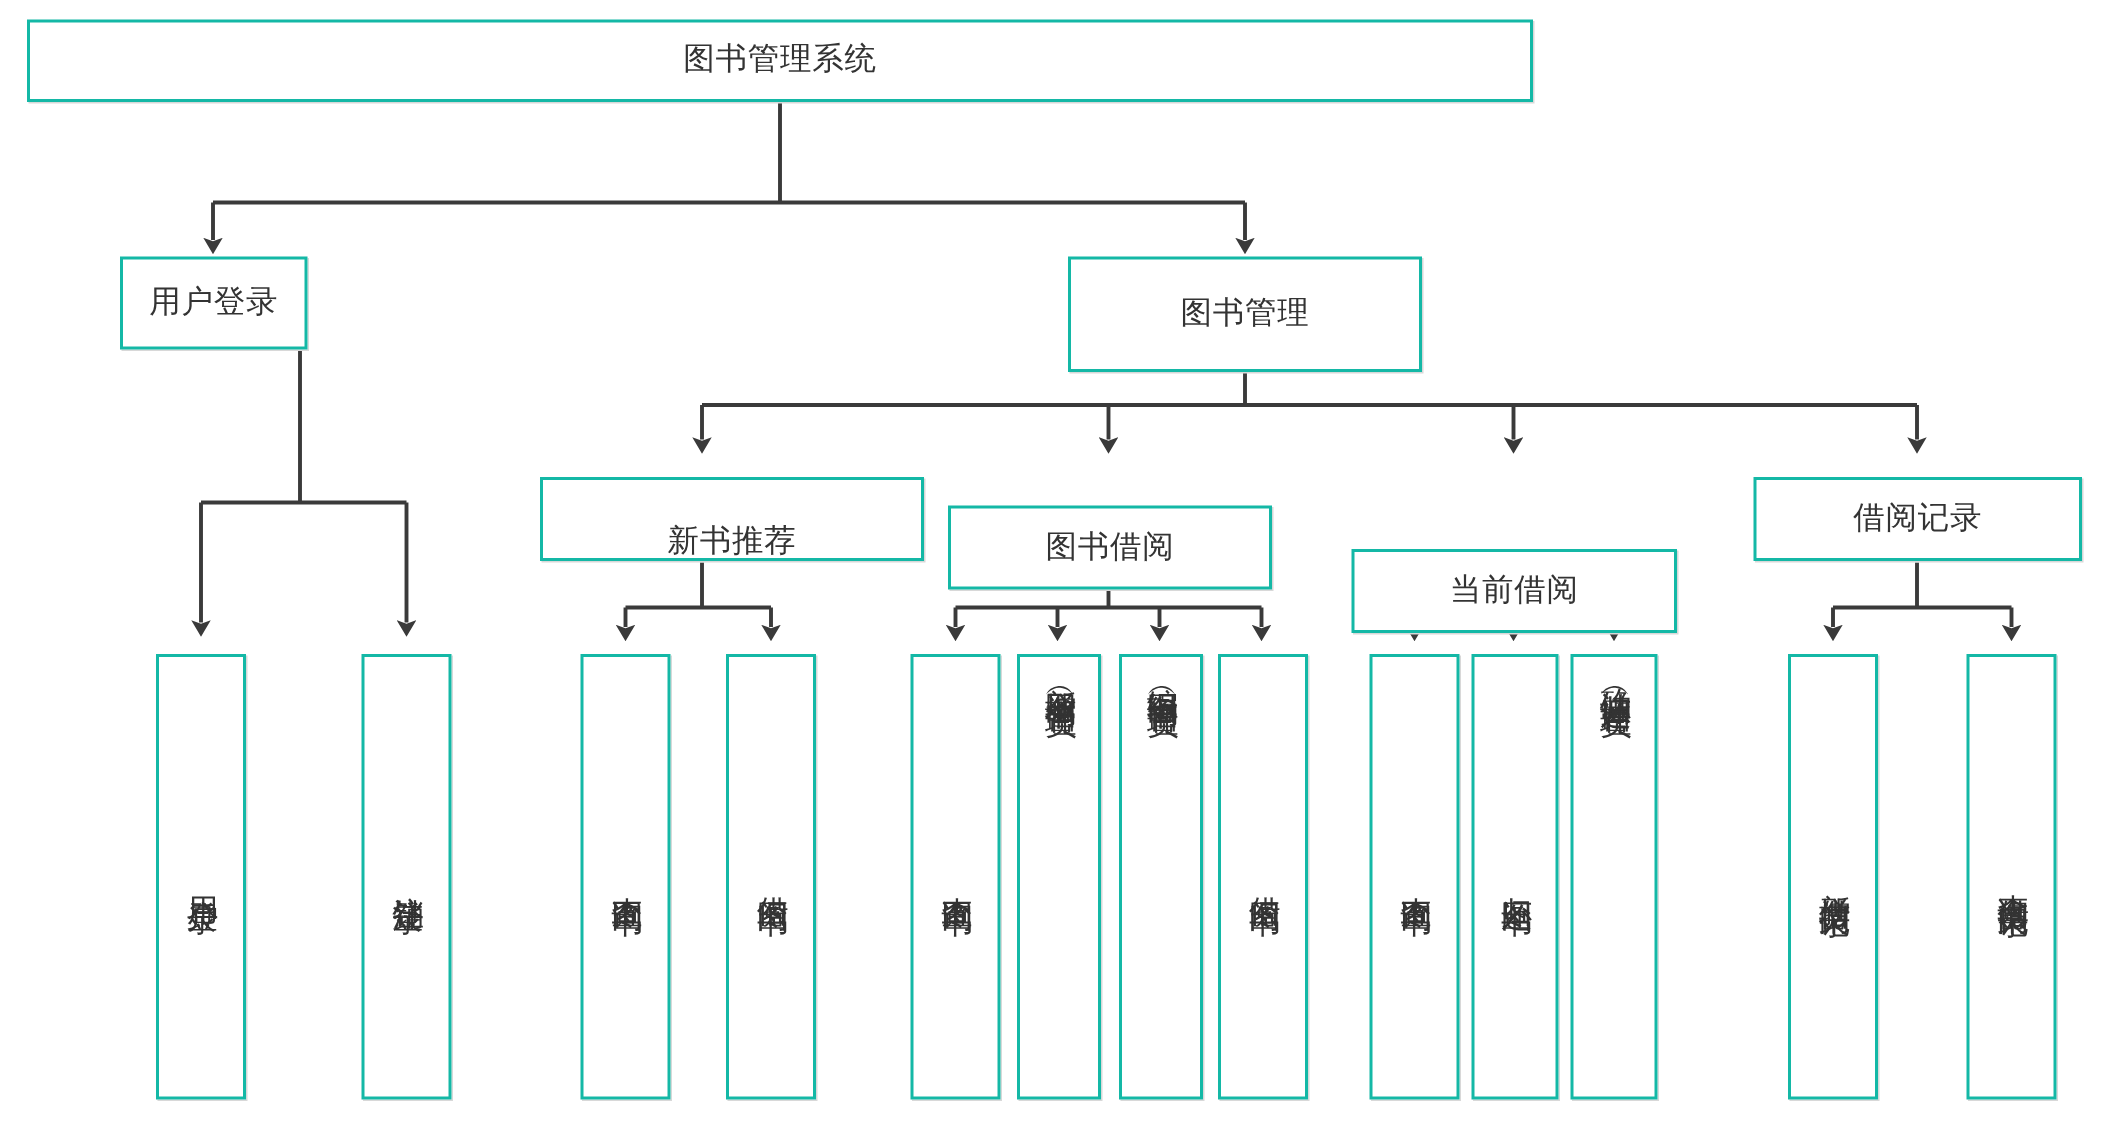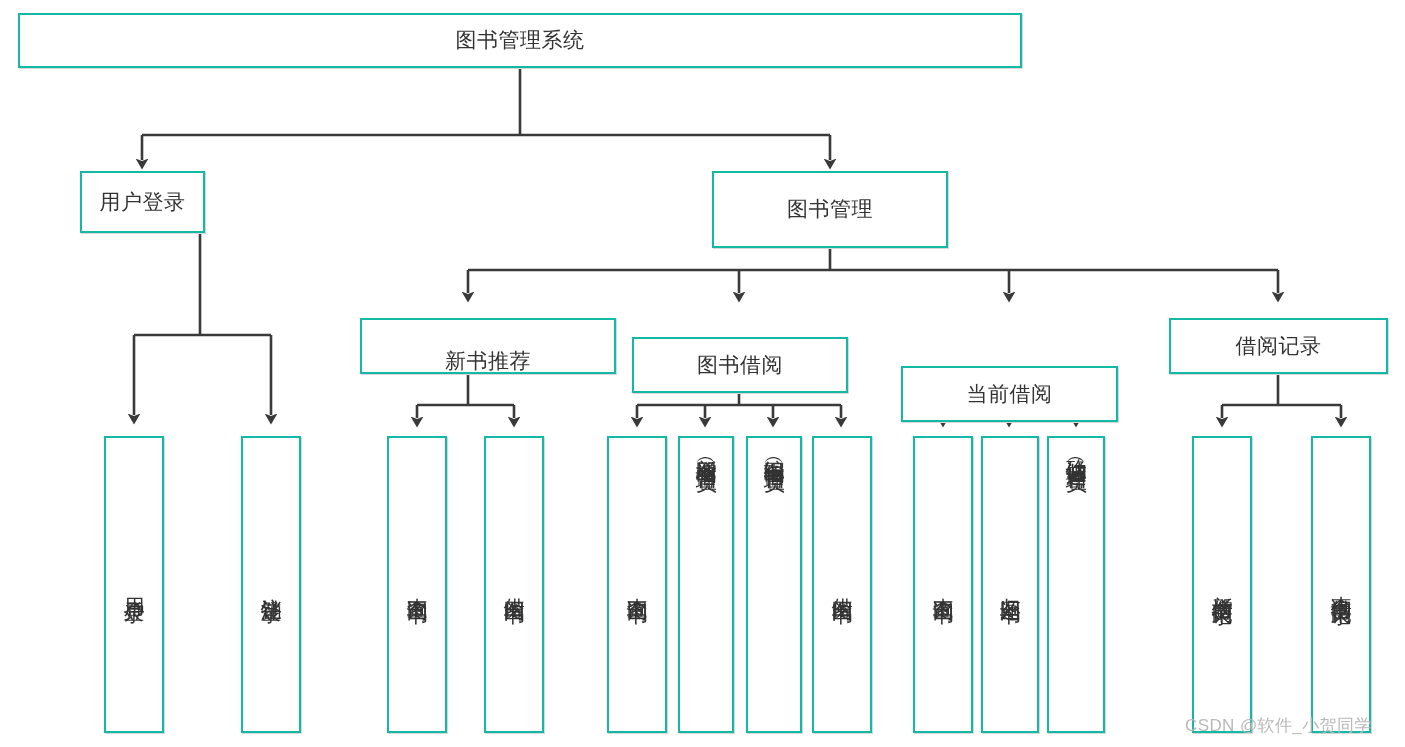--- a/index.html
+++ b/index.html
@@ -192,15 +192,14 @@
     <span class="lbl">确认归还（管理员）</span>
   </div>
 
   <div class="node v" style="left:1192px; top:436px; width:60px; height:297px;">
     <span class="lbl">新增借阅记录</span>
   </div>
   <div class="node v" style="left:1311px; top:436px; width:60px; height:297px;">
     <span class="lbl">查询借阅记录</span>
   </div>
 
-  <div id="watermark">CSDN @软件_小贺同学</div>
 
 </div>
 
 </body></html>

